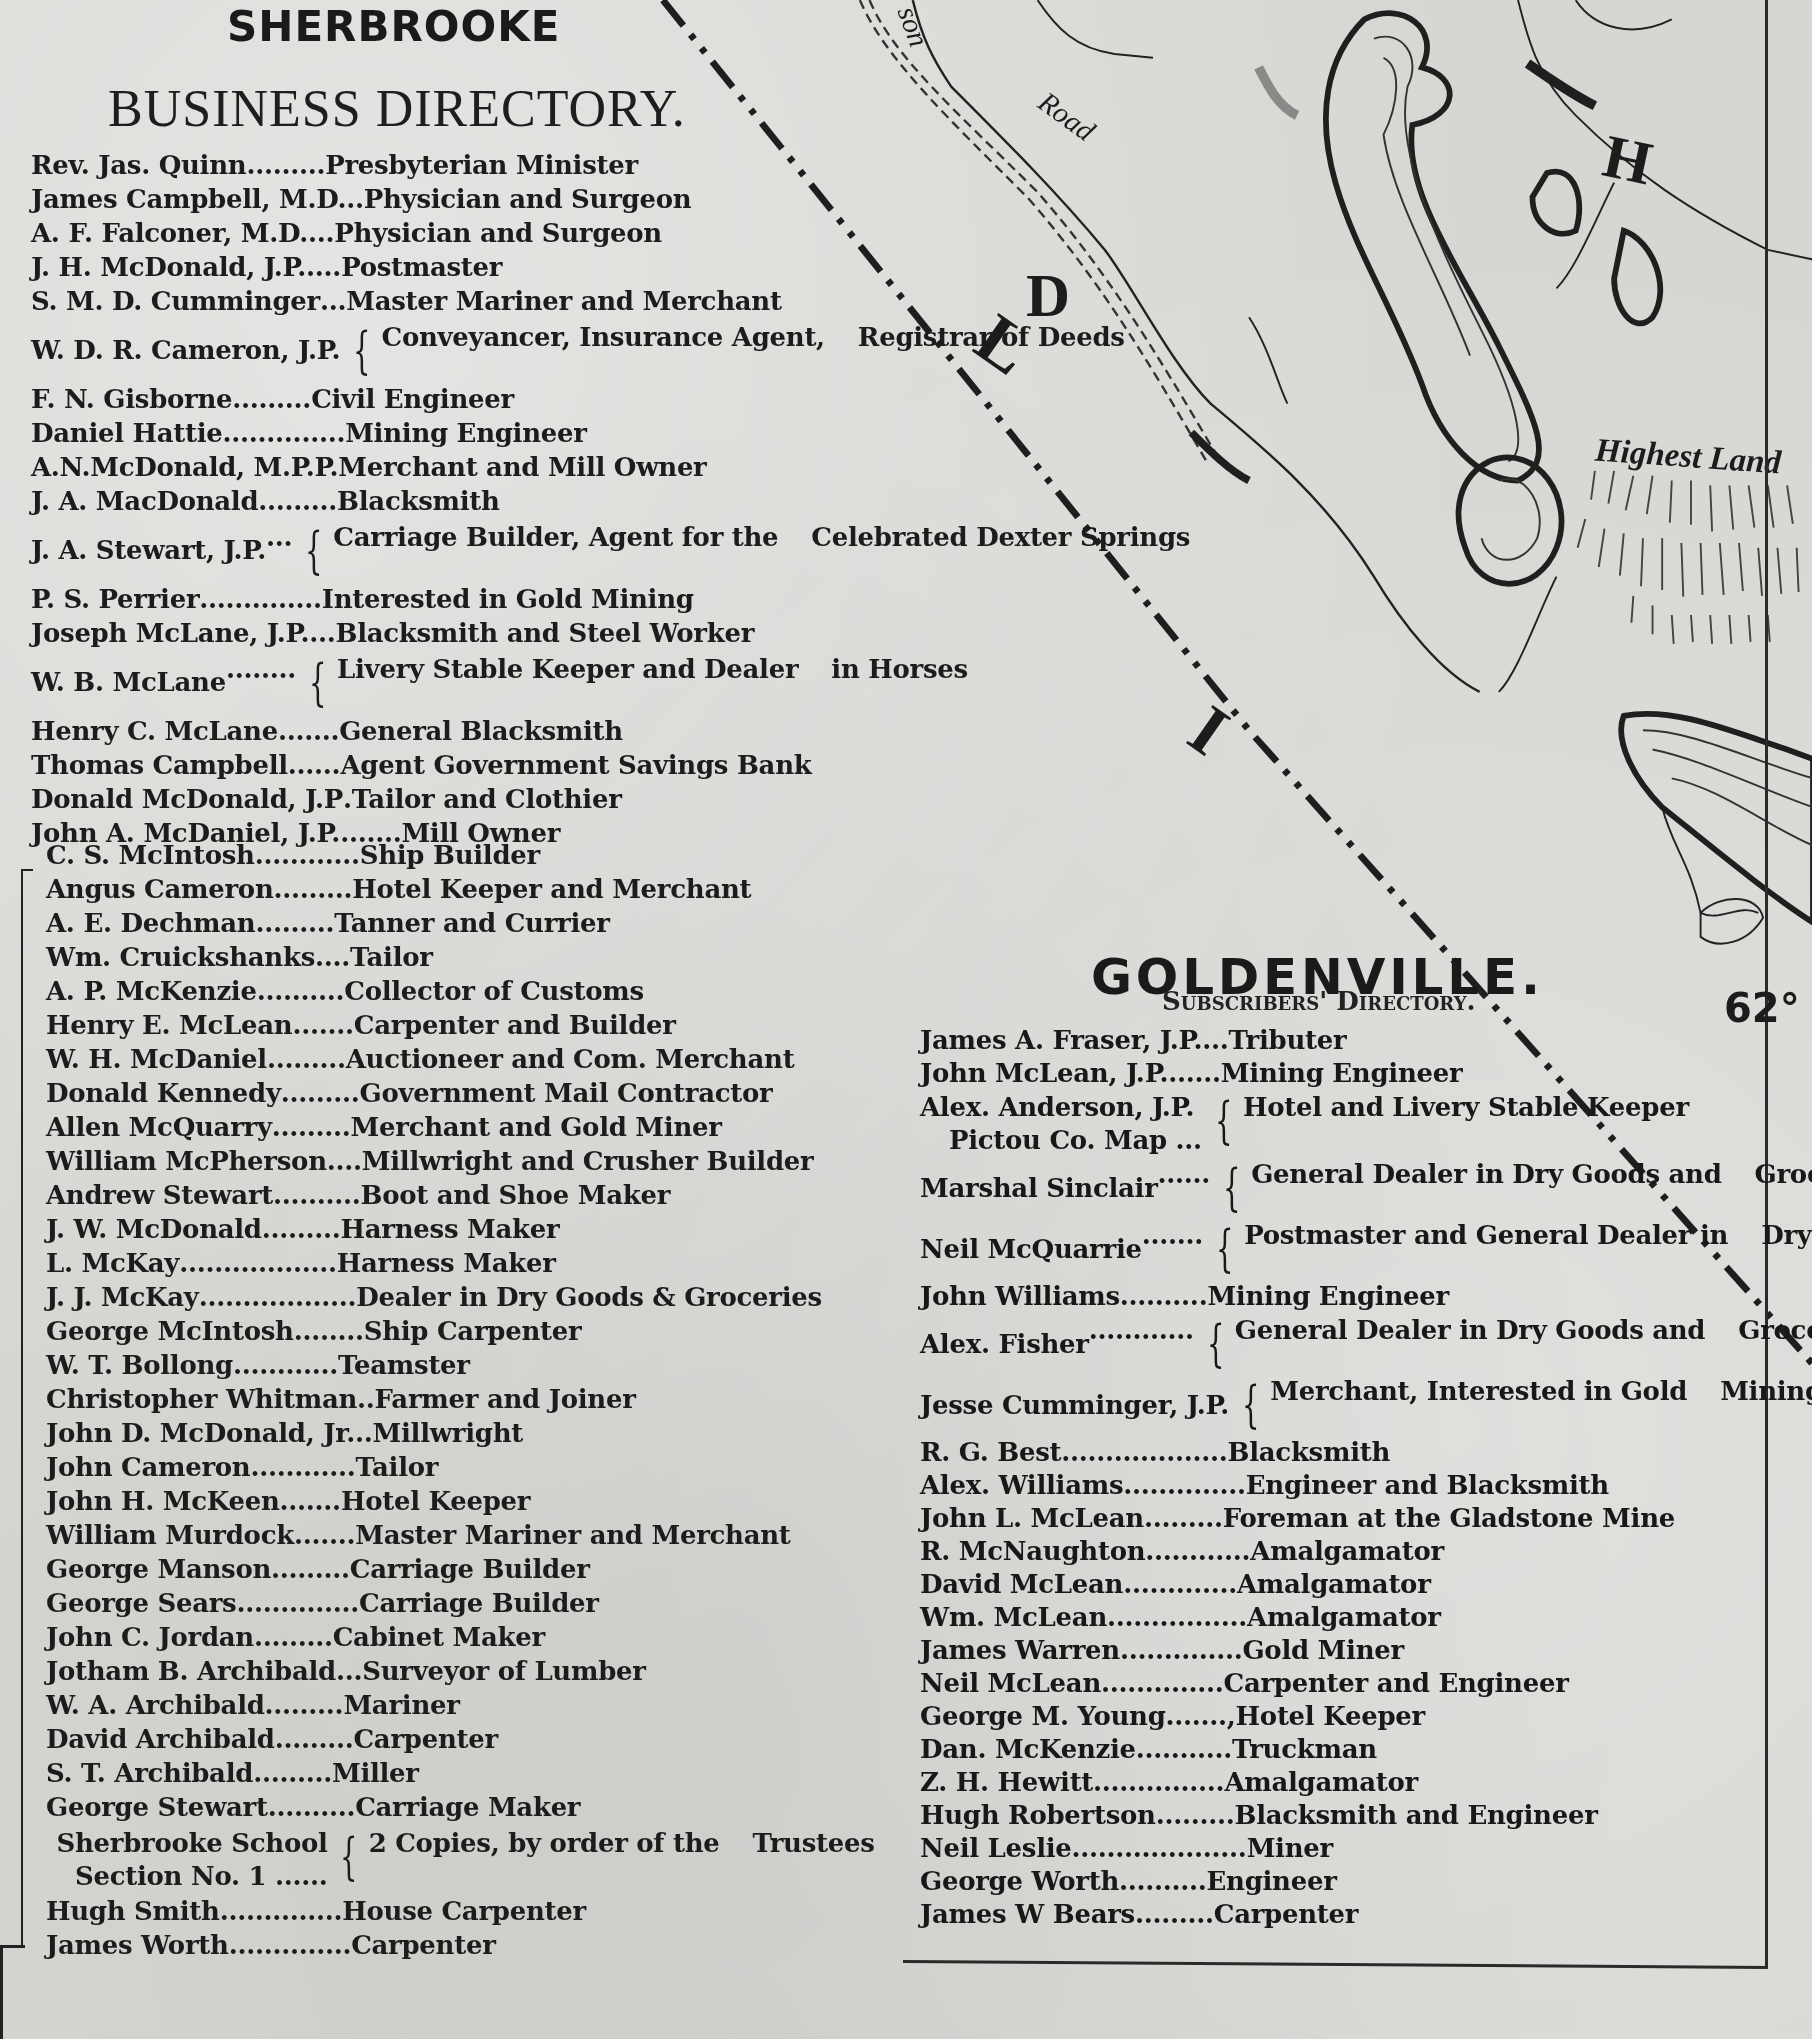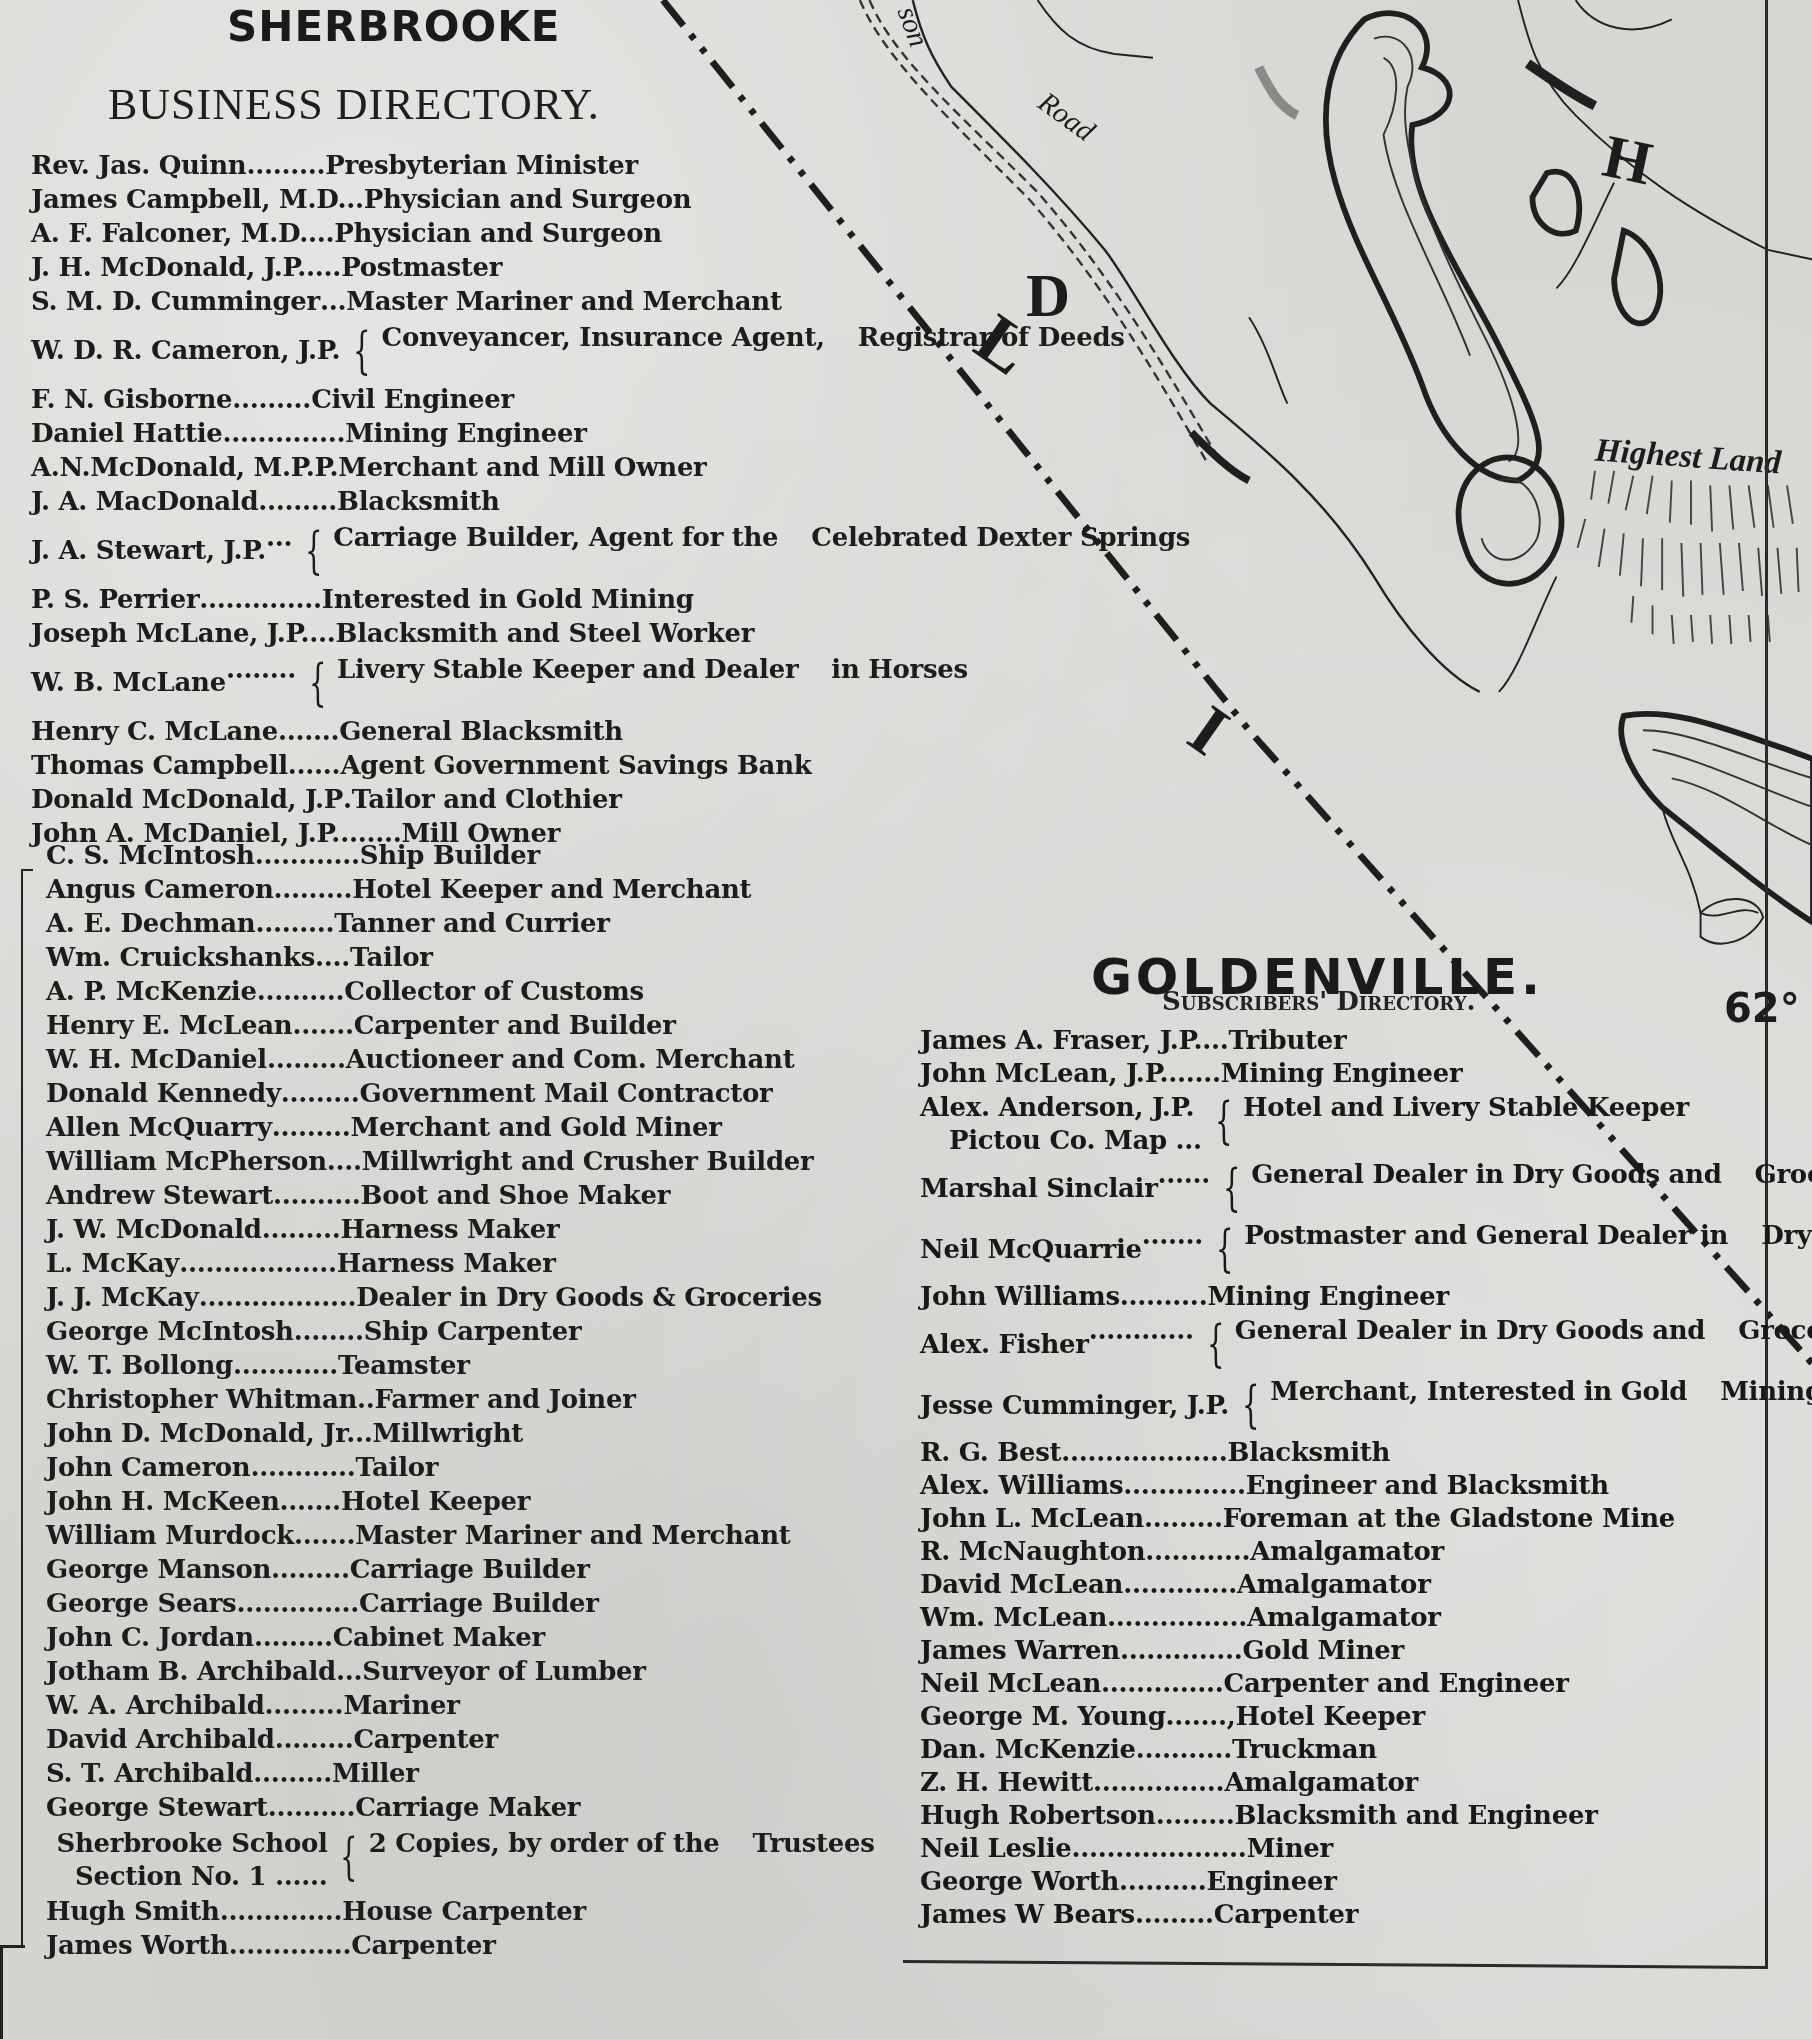--- a/index.html
+++ b/index.html
@@ -21,21 +21,21 @@
 
   
   .sb-title {
     position: absolute; left: 227px; top: 1.9px;
     font-family: "DejaVu Sans", "Liberation Sans", sans-serif;
     font-weight: bold; font-size: 42px; letter-spacing: 1px; color: #1a1a1a;
   }
   .sb-subtitle {
     position: absolute; left: 108px; top: 79px;
     font-family: "Liberation Serif", "DejaVu Serif", serif;
-    font-size: 44px; letter-spacing: 1px; color: #1e1e1e;
+    font-size: 52px; letter-spacing: 1px; color: #1e1e1e;
   }
   .dir-list { position: absolute; margin: 0; padding: 0; list-style: none; }
   .sb-list { left: 31px; top: 148px; width: 865px; }
   .sb-list2 { left: 46px; top: 838px; width: 845px; text-align: right; }
   .row {
     display: flex; align-items: flex-start; white-space: nowrap;
     font-size: 26px; line-height: 34px; font-weight: bold; letter-spacing: -0.3px;
   }
   .row .name { flex: 0 0 auto; }
   .row .leader { flex: 0 0 auto; overflow: hidden; }

